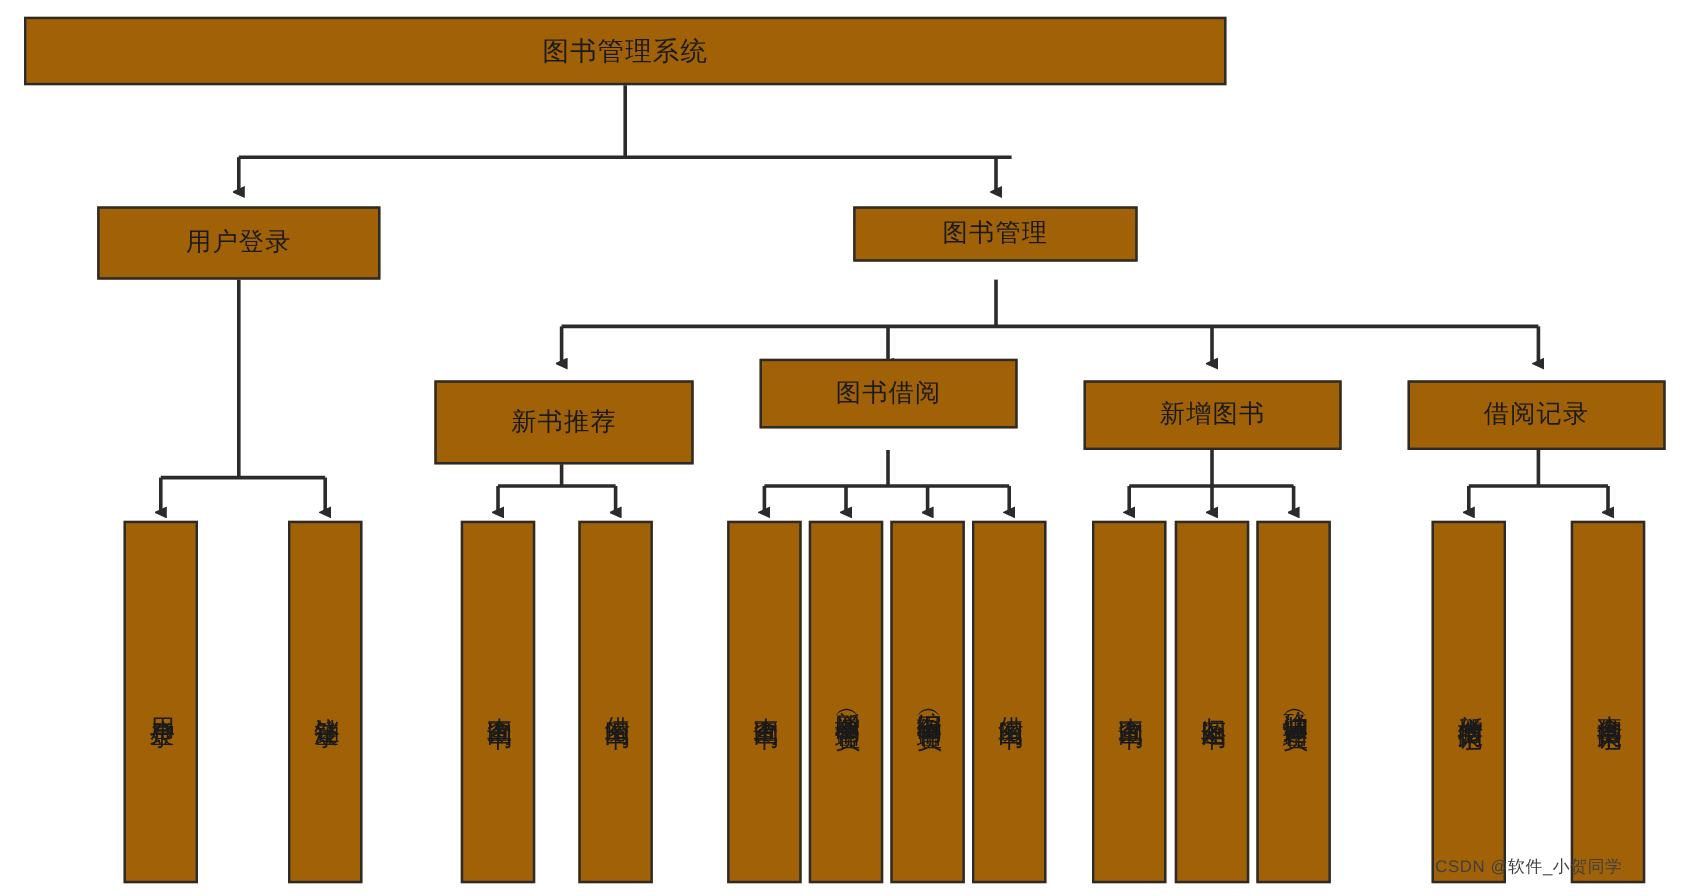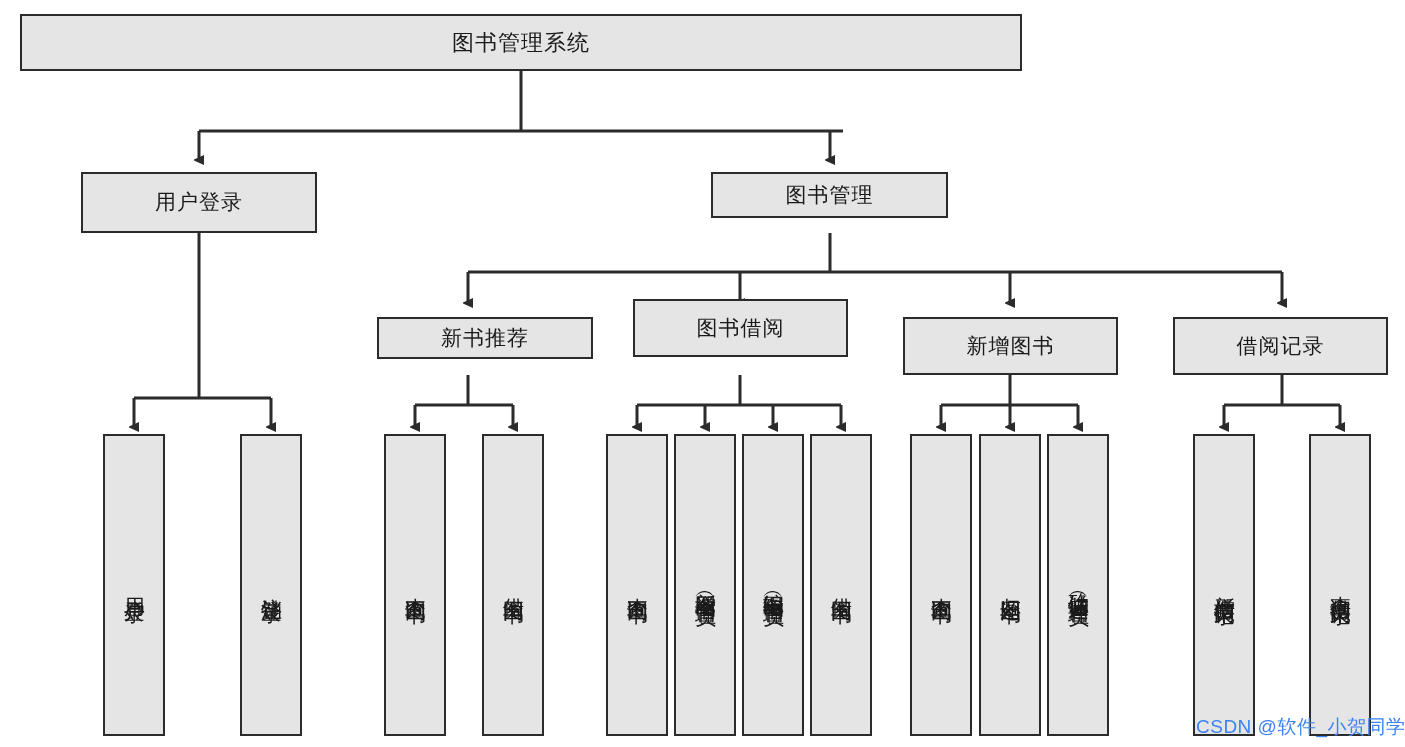--- a/index.html
+++ b/index.html
@@ -9,21 +9,21 @@
     background:#ffffff;
     font-family:"Liberation Sans","DejaVu Sans",sans-serif;
     overflow:hidden;
   }
   #diagram-root{position:relative;width:1405px;height:747px;}
   svg.connectors{position:absolute;left:0;top:0;width:1405px;height:747px;}
 
   .node{
     position:absolute;
     box-sizing:border-box;
-    background:#e5e5e5;
+    background:#a16207;
     border:2.5px solid #2b2b2b;
     display:flex;
     align-items:center;
     justify-content:center;
     color:#1a1a1a;
   }
   .node .label{
     display:block;
     text-align:center;
     line-height:1.25;
@@ -42,22 +42,22 @@
     writing-mode:vertical-rl;
     text-orientation:upright;
     font-size:21px;
     line-height:1.18;
     letter-spacing:2px;
     white-space:normal;
     max-height:270px;
   }
   .watermark{
     position:absolute;
-    color:#3b82f6;
-    font-size:19px;
+    color:#404040;
+    font-size:14px;
     letter-spacing:0.5px;
     white-space:nowrap;
     user-select:none;
   }
 </style>
 </head>
 <body>
 
 <div id="diagram-root">
 
@@ -115,21 +115,21 @@
     <span class="label">图书管理系统</span>
   </div>
 
   <div class="node horizontal" style="left:81px;top:172px;width:236px;height:61px;">
     <span class="label">用户登录</span>
   </div>
   <div class="node horizontal" style="left:711px;top:172px;width:237px;height:46px;">
     <span class="label">图书管理</span>
   </div>
 
-  <div class="node horizontal" style="left:362px;top:317px;width:216px;height:42px;margin-left:15px;">
+  <div class="node horizontal" style="left:362px;top:317px;width:216px;height:70px;">
     <span class="label">新书推荐</span>
   </div>
   <div class="node horizontal" style="left:633px;top:299px;width:215px;height:58px;">
     <span class="label">图书借阅</span>
   </div>
   <div class="node horizontal" style="left:903px;top:317px;width:215px;height:58px;">
     <span class="label">新增图书</span>
   </div>
   <div class="node horizontal" style="left:1173px;top:317px;width:215px;height:58px;">
     <span class="label">借阅记录</span>

